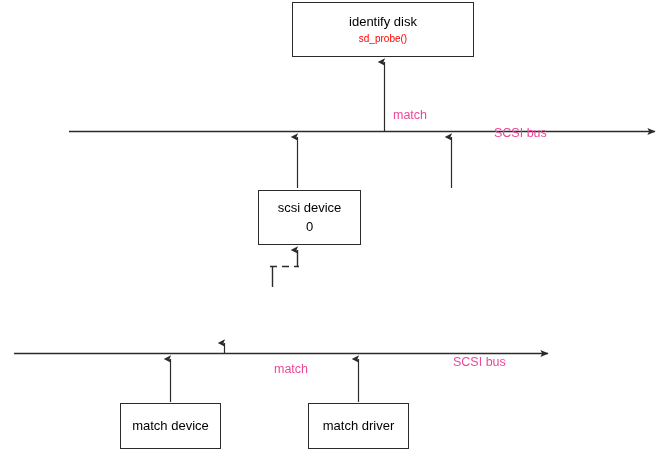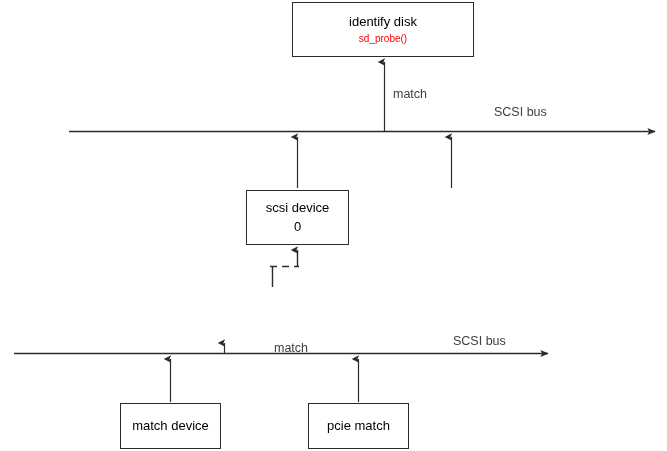--- a/index.html
+++ b/index.html
@@ -31,23 +31,24 @@
     line-height: 1.45;
     z-index: 3;
   }
   .box .line2-red {
     color: #ff0000;
     font-size: 10px;
   }
   .label {
     position: absolute;
     font-size: 12.5px;
-    color: #404040;
+    color: #ec4899;
     white-space: nowrap;
     z-index: 4;
+    margin-top: 21px;
   }
   svg.wires {
     position: absolute;
     left: 0;
     top: 0;
     width: 667px;
     height: 451px;
     z-index: 1;
     overflow: visible;
   }
@@ -88,33 +89,33 @@
     <line x1="170.5" y1="402" x2="170.5" y2="359" stroke="#2b2b2b" stroke-width="1.2" marker-end="url(#arrow-up)"></line>
 
     <line x1="358.5" y1="402" x2="358.5" y2="359" stroke="#2b2b2b" stroke-width="1.2" marker-end="url(#arrow-up)"></line>
   </svg>
 
   <div class="box" style="left:292px; top:2px; width:182px; height:55px;">
     <span>identify disk</span>
     <span class="line2-red">sd_probe()</span>
   </div>
 
-  <div class="box" style="left:246px; top:190px; width:103px; height:55px;">
+  <div class="box" style="left:258px; top:190px; width:103px; height:55px;">
     <span>scsi device</span>
     <span>0</span>
   </div>
 
 
 
   <div class="box" style="left:120px; top:403px; width:101px; height:46px;">
     <span>match device</span>
   </div>
 
   <div class="box" style="left:308px; top:403px; width:101px; height:46px;">
-    <span>pcie match</span>
+    <span>match driver</span>
   </div>
 
   <div class="label" style="left:393px; top:87px;">match</div>
 
   <div class="label" style="left:494px; top:105px;">SCSI bus</div>
 
   <div class="label" style="left:274px; top:341px;">match</div>
 
   <div class="label" style="left:453px; top:334px;">SCSI bus</div>
 

